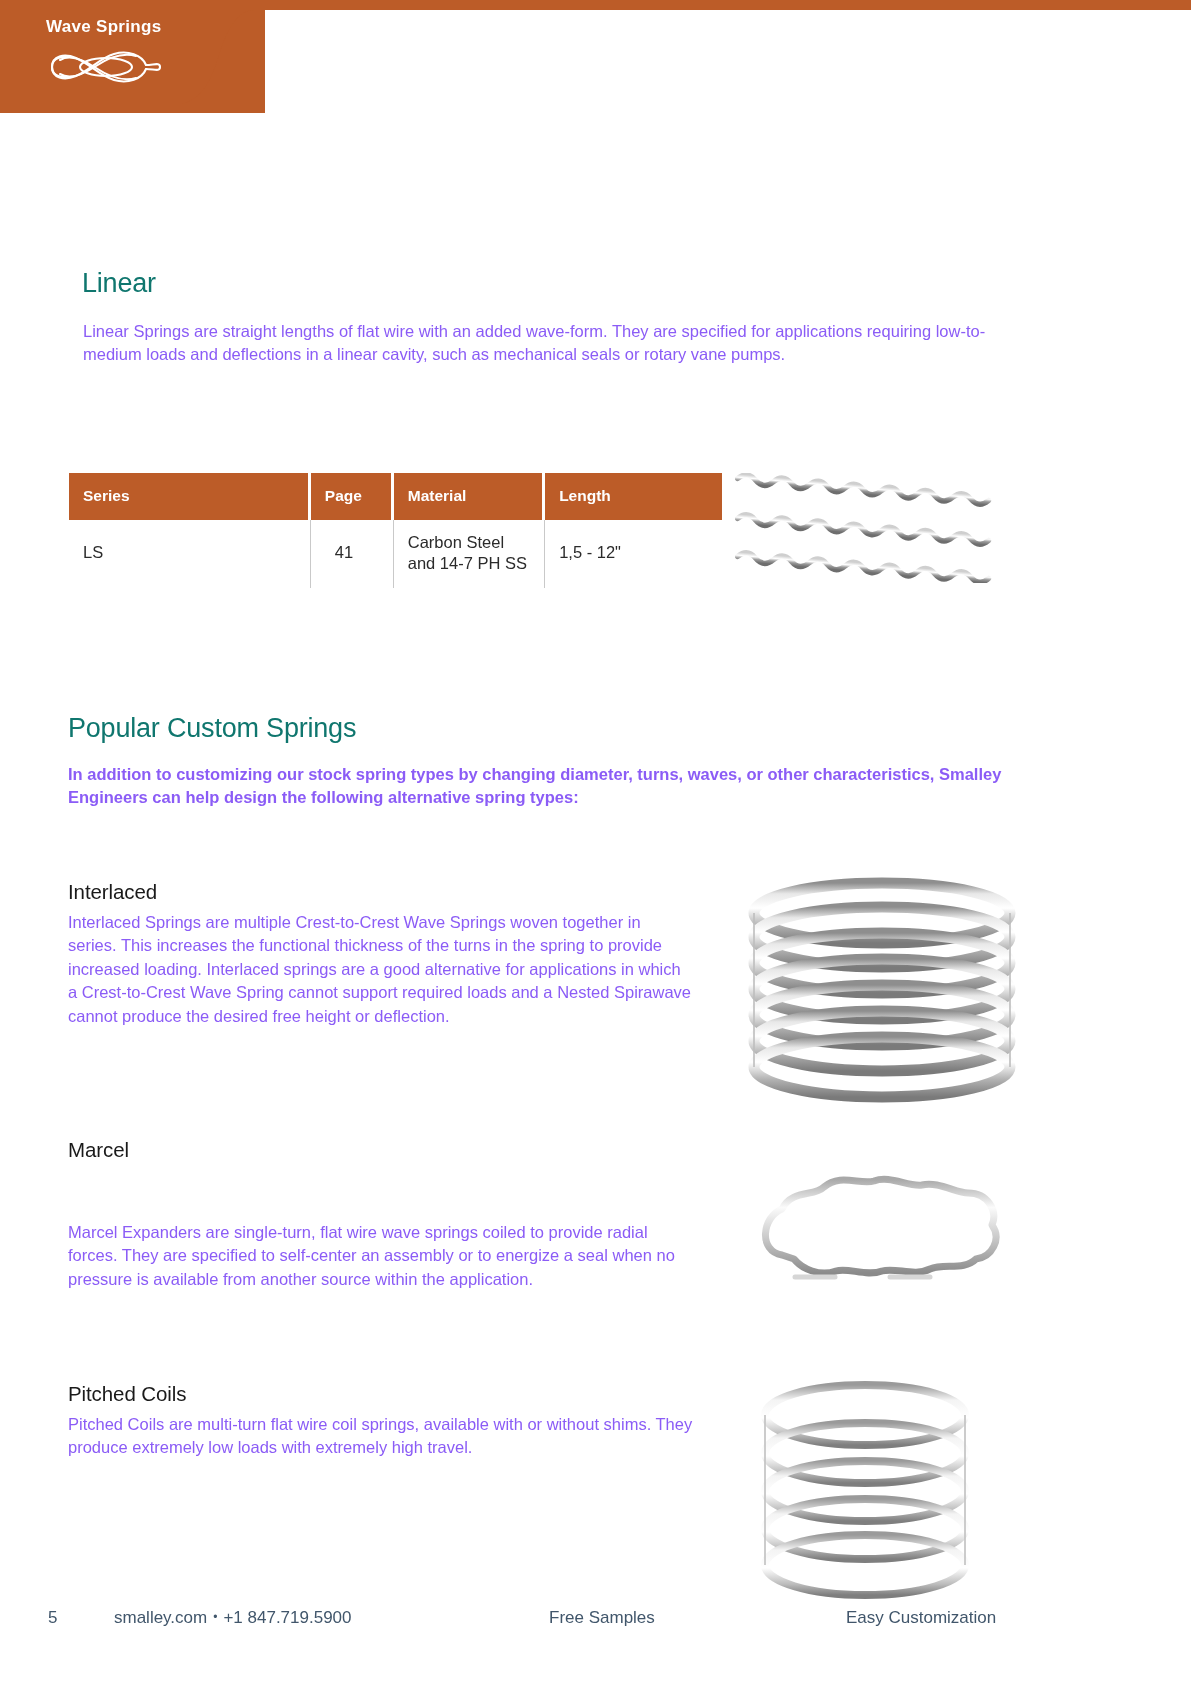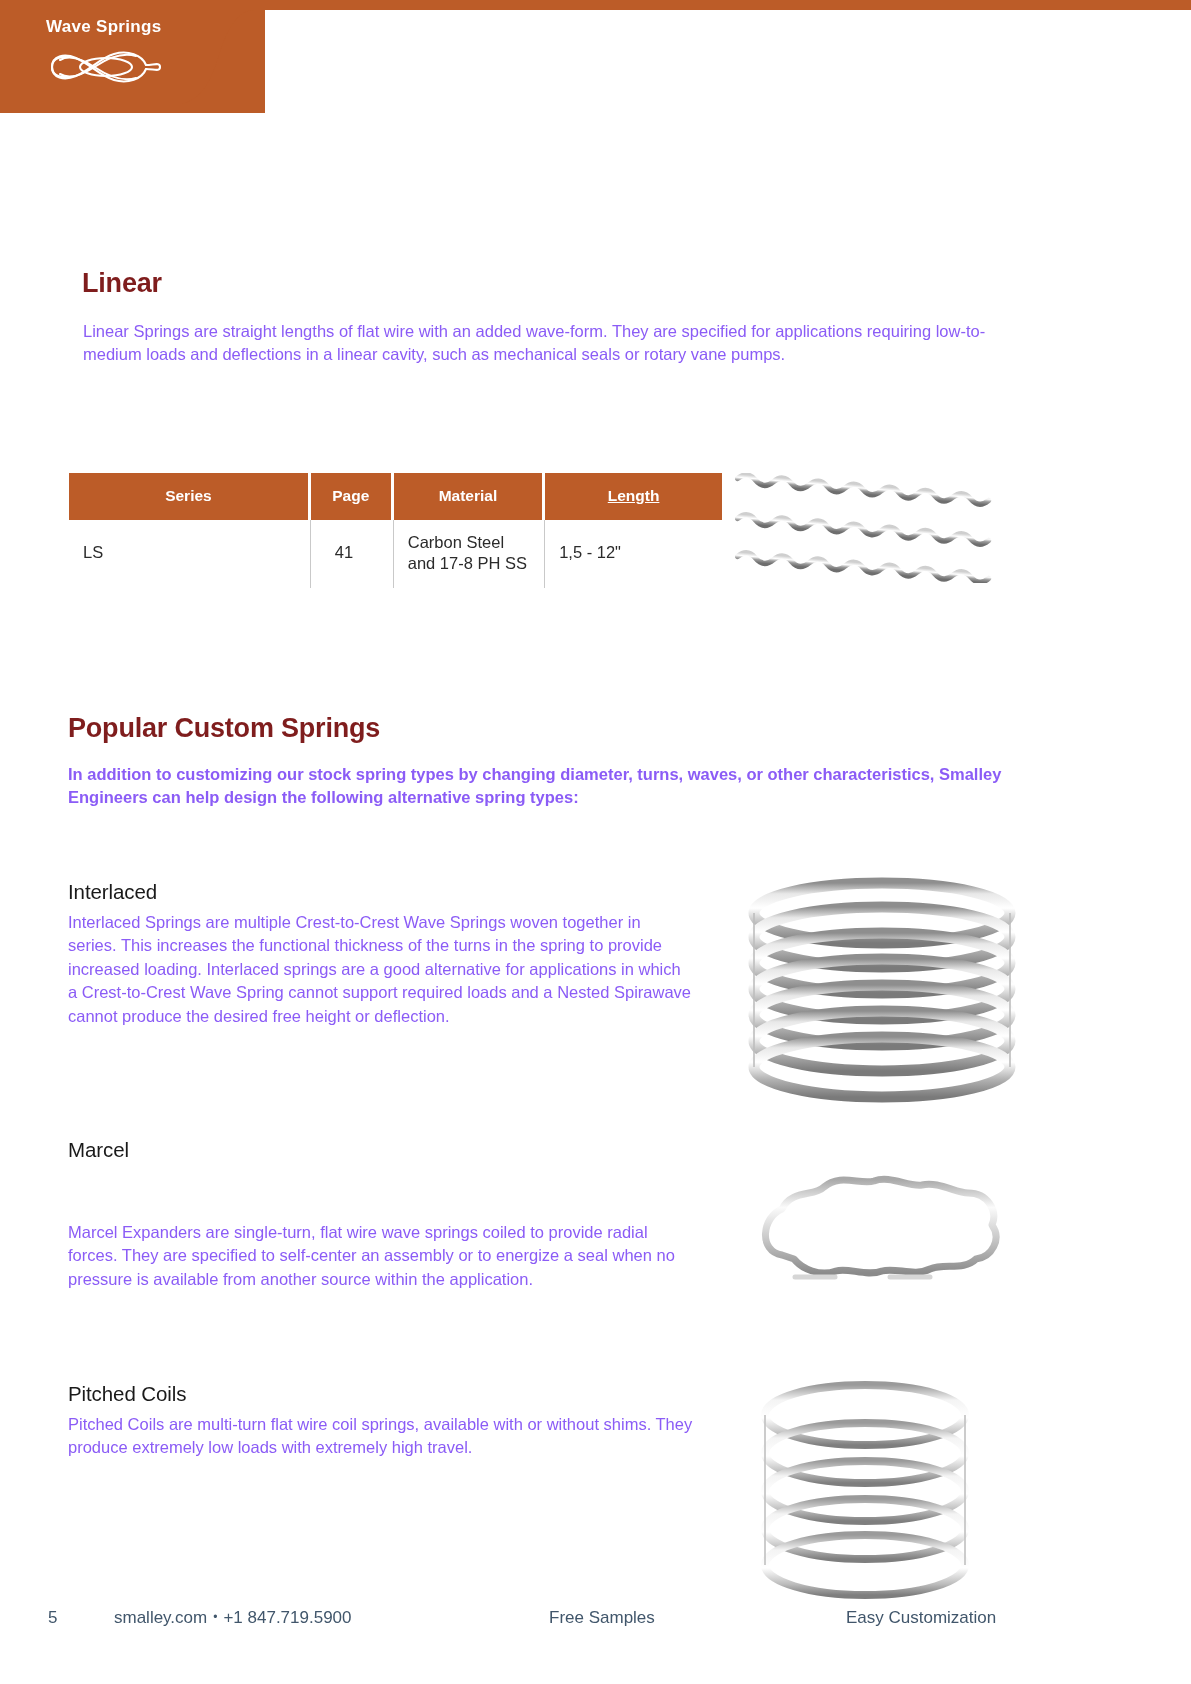--- a/index.html
+++ b/index.html
@@ -87,22 +87,22 @@
   
   .content {
     position: relative;
     width: 1191px;
     padding: 0;
   }
 
   .section-title-lg {
     position: absolute;
     font-size: 27px;
-    font-weight: bold;
-    color: #7f1d1d;
+    font-weight: normal;
+    color: #0f766e;
     letter-spacing: -0.2px;
     text-align: right;
   }
 
   .body-copy {
     position: absolute;
     font-size: 16.5px;
     line-height: 1.42;
     color: #8b5cf6;
   }
@@ -124,21 +124,21 @@
     width: 653px;
     border-collapse: separate;
     border-spacing: 0;
   }
 
   .spec-table th {
     background: #bc5c28;
     color: #ffffff;
     font-size: 15.5px;
     font-weight: bold;
-    text-align: center;
+    text-align: left;
     padding: 14px 14px 15px 14px;
     border-right: 3px solid #ffffff;
     vertical-align: middle;
   }
   .spec-table th:last-child { border-right: none; }
 
   .spec-table td {
     background: #ffffff;
     color: #2b2b2b;
     font-size: 16.5px;
@@ -146,21 +146,21 @@
     padding: 12px 14px 14px 14px;
     border-right: 1px solid #c9c9c9;
     vertical-align: middle;
     line-height: 1.26;
   }
   .spec-table td:last-child { border-right: none; }
 
   .col-series { width: 254px; }
   .col-page   { width: 84px; }
   .col-material { width: 156px; }
-  .col-length { width: 184px; text-decoration: underline; }
+  .col-length { width: 184px; }
 
   .cell-num { padding-left: 24px !important; }
 
   
   .figure {
     position: absolute;
   }
 
   .figure svg { display: block; }
 
@@ -250,21 +250,21 @@
         <th class="col-series">Series</th>
         <th class="col-page">Page</th>
         <th class="col-material">Material</th>
         <th class="col-length">Length</th>
       </tr>
     </thead>
     <tbody>
       <tr>
         <td>LS</td>
         <td class="cell-num">41</td>
-        <td>Carbon Steel and 17-8 PH SS</td>
+        <td>Carbon Steel and 14-7 PH SS</td>
         <td>1,5 - 12"</td>
       </tr>
     </tbody>
   </table>
 
   <div class="figure" style="left:735px; top:360px;">
     <svg width="290" height="110" viewBox="0 0 290 110">
       <defs>
         <linearGradient id="wireGrad" x1="0" y1="0" x2="0" y2="1">
           <stop offset="0%" stop-color="#cfcfcf"></stop>

